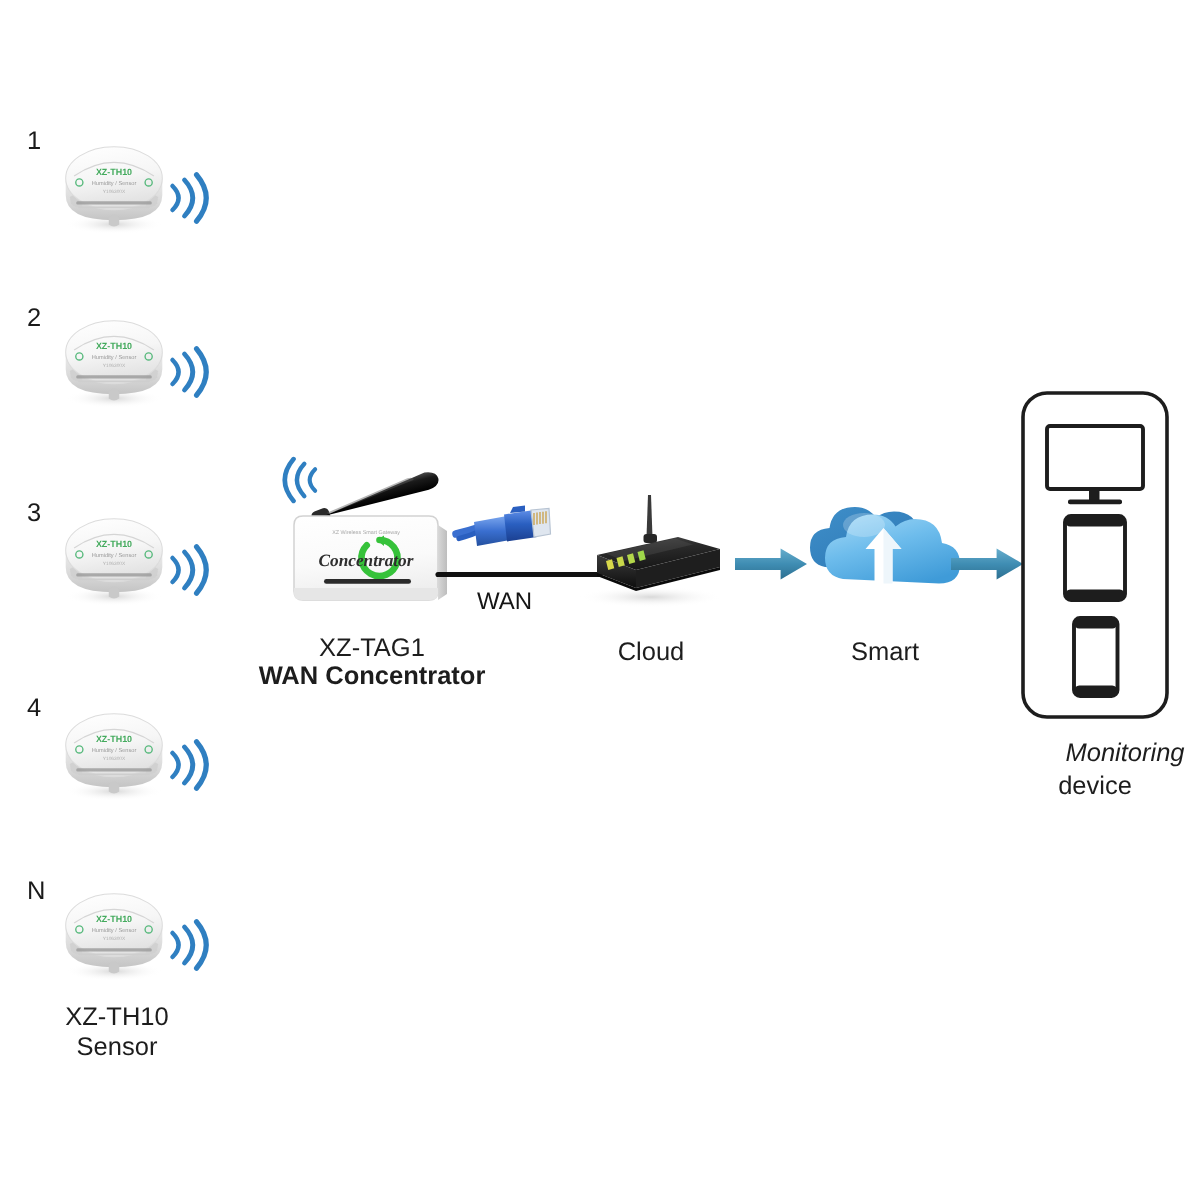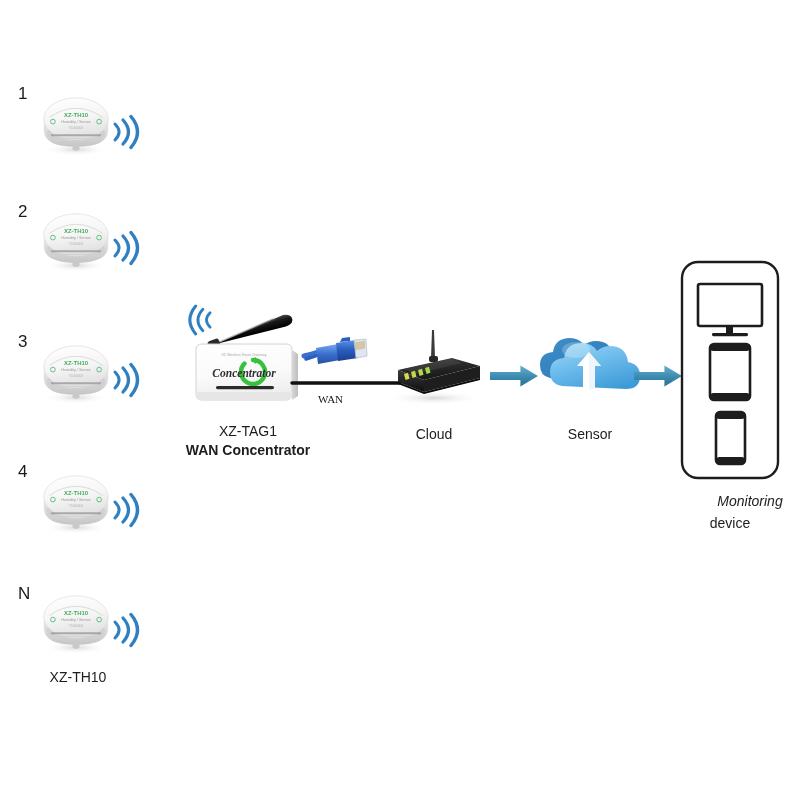--- a/index.html
+++ b/index.html
@@ -29,33 +29,33 @@
     font-size: 17px;
     color: #1a1a1a;
     font-family: "Liberation Sans", sans-serif;
     letter-spacing: 0.5px;
   }
 
   
   .caption {
     position: absolute;
     text-align: center;
-    font-size: 14px;
+    font-size: 17px;
     line-height: 19px;
     color: #1d1d1d;
     font-family: "Liberation Sans", sans-serif;
     white-space: pre-line;
   }
 
   
   .wan-label {
     position: absolute;
-    font-size: 11px;
+    font-size: 16px;
     color: #151515;
-    font-family: Liberation Serif, serif;
+    font-family: Liberation Sans, sans-serif;
   }
 </style>
 </head>
 <body>
 
 <div id="diagram">
 
   <svg width="800" height="800" viewBox="0 0 800 800" style="position:absolute;left:0;top:0;">
     <defs>
 
@@ -329,26 +329,27 @@
     </g>
   </svg>
 
   <div class="sensor-index" style="left:18px; top:84px;">1</div>
   <div class="sensor-index" style="left:18px; top:202px;">2</div>
   <div class="sensor-index" style="left:18px; top:332px;">3</div>
   <div class="sensor-index" style="left:18px; top:462px;">4</div>
   <div class="sensor-index" style="left:18px; top:584px;">N</div>
 
   <div class="caption" style="left:8px; top:668px; width:140px;">XZ-TH10</div>
+  <div class="caption" style="left:8px; top:688px; width:140px;">Sensor</div>
 
   <div class="caption" style="left:168px; top:422px; width:160px;">XZ-TAG1</div>
   <div class="caption" style="left:168px; top:441px; width:160px;font-weight:bold;">WAN Concentrator</div>
 
   <div class="wan-label" style="left:318px; top:393px;">WAN</div>
 
   <div class="caption" style="left:374px; top:425px; width:120px;">Cloud</div>
 
-  <div class="caption" style="left:530px; top:425px; width:120px;">Sensor</div>
+  <div class="caption" style="left:530px; top:425px; width:120px;">Smart</div>
 
   <div class="caption" style="left:680px; top:492px; width:140px;font-style:italic;">Monitoring</div>
   <div class="caption" style="left:660px; top:514px; width:140px;">device</div>
 
 </div>
 
 </body></html>

